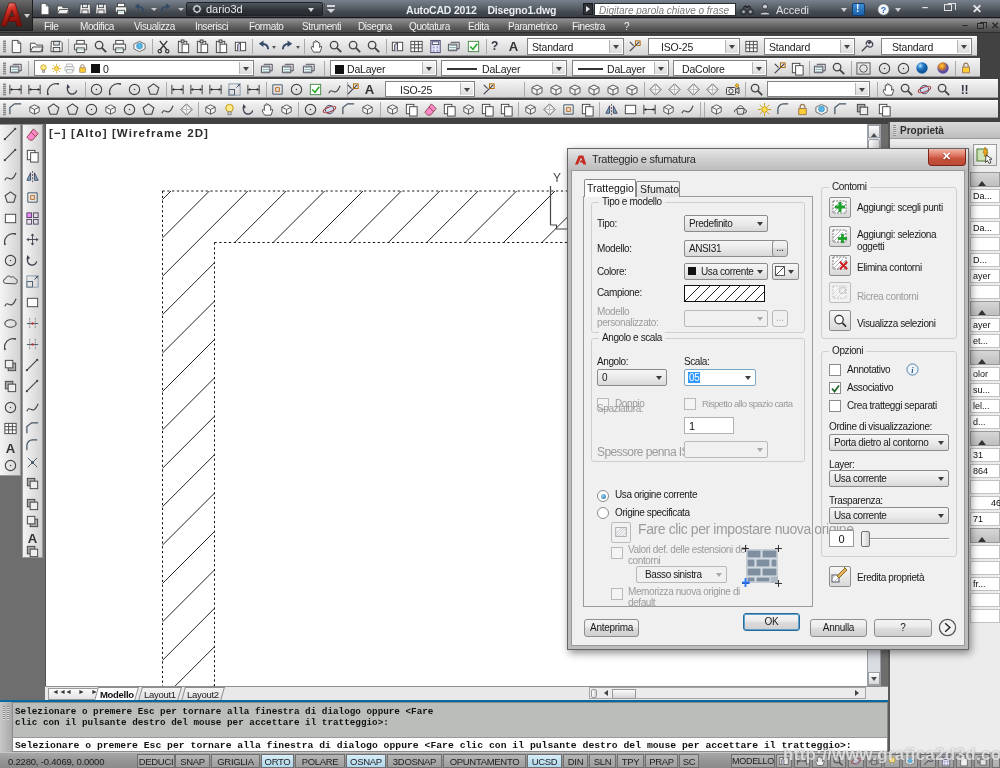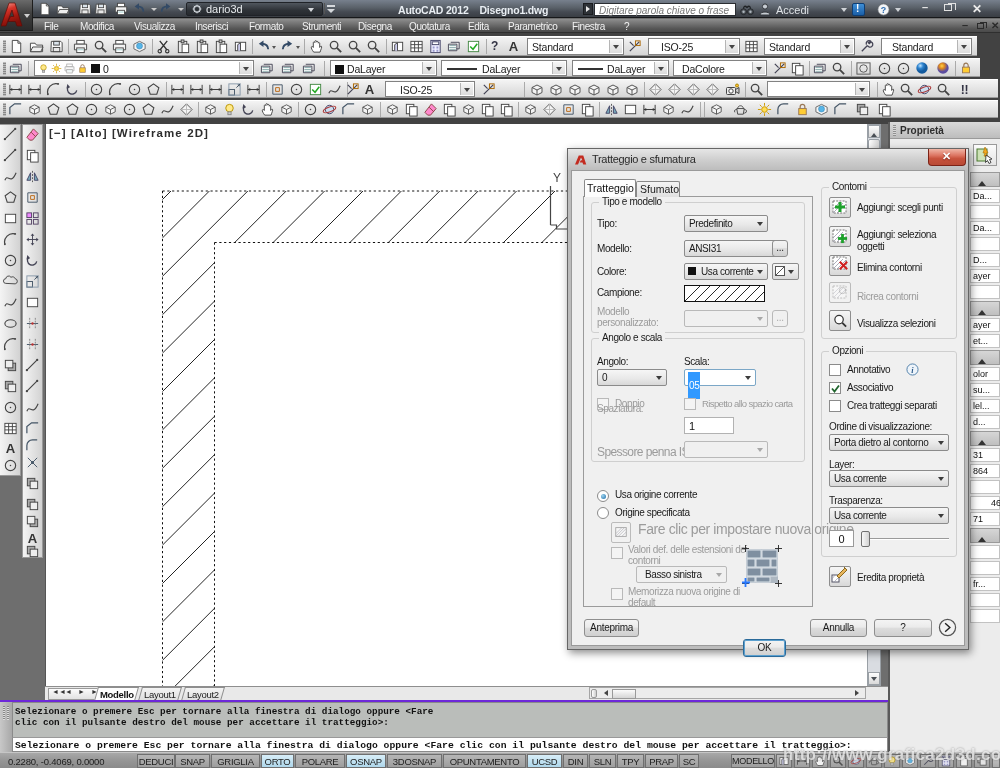--- a/index.html
+++ b/index.html
@@ -6,21 +6,21 @@
 html,body { width:1000px; height:768px; overflow:hidden; font-family:"Liberation Sans", sans-serif; }
 #app { position:absolute; top:0; left:0; width:1000px; height:768px; background:#6e6e6e; overflow:hidden; }
 .abs { position:absolute; }
 
 
 #titlebar { position:absolute; top:0; left:0; width:1000px; height:18px;
   background:linear-gradient(#77808d, #5a6169 45%, #454a52 70%, #3a3e44);
   border-bottom:1px solid #17181a; }
 #alogo { position:absolute; top:0; left:0; width:33px; height:31px; z-index:30;
   background:linear-gradient(#6a6a6a, #3f3f3f 45%, #2b2b2b); border-right:1px solid #1d1d1d; border-bottom:1px solid #1d1d1d;}
-.ttext { color:#e9eef3; font-size:12px; font-weight:bold; }
+.ttext { color:#e9eef3; font-size:12px; font-weight:bold;margin-left:8px; }
 
 
 #menubar { position:absolute; top:19px; left:0; width:1000px; height:15px;
   background:linear-gradient(#8e8e8e, #6c6c6c 45%, #555 75%, #4a4a4a);
   border-bottom:2px solid #2f2f2f; }
 .mitem { position:absolute; top:2px; color:#f2f2f2; font-size:10px; letter-spacing:-0.4px; }
 
 
 .trow { position:absolute; left:0; background:linear-gradient(#f4f4f4, #e3e3e3 55%, #d6d6d6); border-top:1px solid #fff; border-bottom:1px solid #9a9a9a; }
 #gapA { position:absolute; top:33px; left:0; width:1000px; height:91px; background:#424242; }
@@ -53,21 +53,21 @@
 .ckb { position:absolute; width:12px; height:12px; background:#fff; border:1px solid #8b8b8b; }
 .ckb.dis2 { border-color:#b9b9b9; background:#f4f4f4; }
 .rad { position:absolute; width:12px; height:12px; background:#fff; border:1px solid #8b8b8b; border-radius:50%; }
 .ibtn { position:absolute; width:22px; height:21px; background:linear-gradient(#f6f6f6,#e8e8e8 50%,#d8d8d8); border:1px solid #8e8e8e; border-radius:2px; }
 
 
 #palette { position:absolute; left:888px; top:122px; width:112px; height:630px; background:#ececec; border-left:2px solid #5a5a5a; }
 
 
 #tabbar { position:absolute; left:45px; top:686px; width:843px; height:14px; background:#e9e9e9; border-top:1px solid #8e8e8e; }
-#cmdwin { position:absolute; left:0; top:700px; width:888px; height:52px; background:#b3b3b3; border-top:2px solid #6d28d9; }
+#cmdwin { position:absolute; left:0; top:700px; width:888px; height:52px; background:#b3b3b3; border-top:2px solid #0369a1; }
 #statusbar { position:absolute; left:0; top:752px; width:1000px; height:16px;
   background:linear-gradient(#a8a8a8,#949494 55%,#8a8a8a); border-top:1px solid #c6c6c6; }
 .sbtn { position:absolute; top:1px; height:14px; background:linear-gradient(#b6b6b6,#9d9d9d); border:1px solid #6f6f6f; color:#1d1d1d; font-size:9.5px; letter-spacing:-0.3px; text-align:center; }
 .sbtn.on { background:linear-gradient(#d8eef8,#aed6ea); }
 .mono { font-family:"Liberation Mono", monospace; }
 </style>
 </head>
 <body>
 
 <svg width="0" height="0" style="position:absolute">
@@ -1246,21 +1246,21 @@
     <div class="grp" style="left:23px;top:189px;width:214px;height:124px">
       <span class="grplbl">Angolo e scala</span>
     </div>
     <span class="lbl" style="left:29px;top:207px;font-size:10px">Angolo:</span>
     <span class="lbl" style="left:116px;top:207px;font-size:10px">Scala:</span>
     <div class="cmb2" style="left:29px;top:220px;width:70px">
       <span class="t2" style="left:4px">0</span>
       <span class="a2"></span>
     </div>
     <div class="cmb2" style="left:116px;top:220px;width:72px;background:#fff;border-color:#7ba7c7">
-      <span class="t2" style="left:3px;background:#3199ff;color:#fff;padding:8px 1px">05</span>
+      <span class="t2" style="left:3px;background:#3199ff;color:#fff;padding:0 1px">05</span>
       <span class="a2"></span>
     </div>
     <div class="ckb dis2" style="left:29px;top:249px"></div>
     <span class="lbl dis" style="left:47px;top:249px;font-size:10px">Doppio</span>
     <div class="ckb dis2" style="left:116px;top:249px"></div>
     <span class="lbl dis" style="left:134px;top:249px;font-size:9.5px;letter-spacing:-0.6px">Rispetto allo spazio carta</span>
     <span class="lbl dis" style="left:29px;top:254px;font-size:10px">Spaziatura:</span>
     <div class="abs" style="left:116px;top:268px;width:50px;height:17px;background:#fff;border:1px solid #b2b2b2;font-size:11px;color:#111;padding:2px 0 0 4px">1</div>
     <span class="lbl dis" style="left:29px;top:296px;font-size:12px;letter-spacing:-0.6px">Spessore penna ISO:</span>
     <div class="cmb2 dd" style="left:116px;top:292px;width:84px">
@@ -1300,21 +1300,21 @@
         <rect x="20" y="23" width="15" height="8"></rect>
 <rect x="5" y="32" width="8" height="5"></rect>
         <rect x="14" y="32" width="14" height="5"></rect>
 </g>
 <path d="M3.5 33v9M-1 37.5h9" stroke="#2979ff" stroke-width="1.8"></path>
 </svg>
     <div class="ckb dis2" style="left:43px;top:439px"></div>
     <span class="lbl dis" style="left:60px;top:437px;font-size:10px">Memorizza nuova origine di</span>
     <span class="lbl dis" style="left:60px;top:448px;font-size:10px">default</span>
     <div class="btn" style="left:16px;top:470px;width:55px;height:18px;line-height:16px">Anteprima</div>
-    <div class="btn" style="left:175px;top:490px;width:43px;height:18px;line-height:16px;border-color:#2a6a9a;box-shadow:0 0 0 1px #5ba0cf inset">OK</div>
+    <div class="btn" style="left:175px;top:464px;width:57px;height:18px;line-height:16px;border-color:#2a6a9a;box-shadow:0 0 0 1px #5ba0cf inset">OK</div>
     <div class="btn" style="left:242px;top:470px;width:57px;height:18px;line-height:16px">Annulla</div>
     <div class="btn" style="left:306px;top:470px;width:58px;height:18px;line-height:16px">?</div>
     <svg class="abs" style="left:370px;top:469px" width="19" height="19" viewBox="0 0 20 20">
       <circle cx="10" cy="10" r="8.5" fill="#f2f2f2" stroke="#555" stroke-width="1.3"></circle>
       <path d="M7.5 5.5l5 4.5-5 4.5" fill="none" stroke="#222" stroke-width="1.5"></path>
     </svg>
     <div class="grp" style="left:253px;top:38px;width:136px;height:152px">
       <span class="grplbl">Contorni</span>
     </div>
     <div class="ibtn" style="left:261px;top:48px;"></div>

